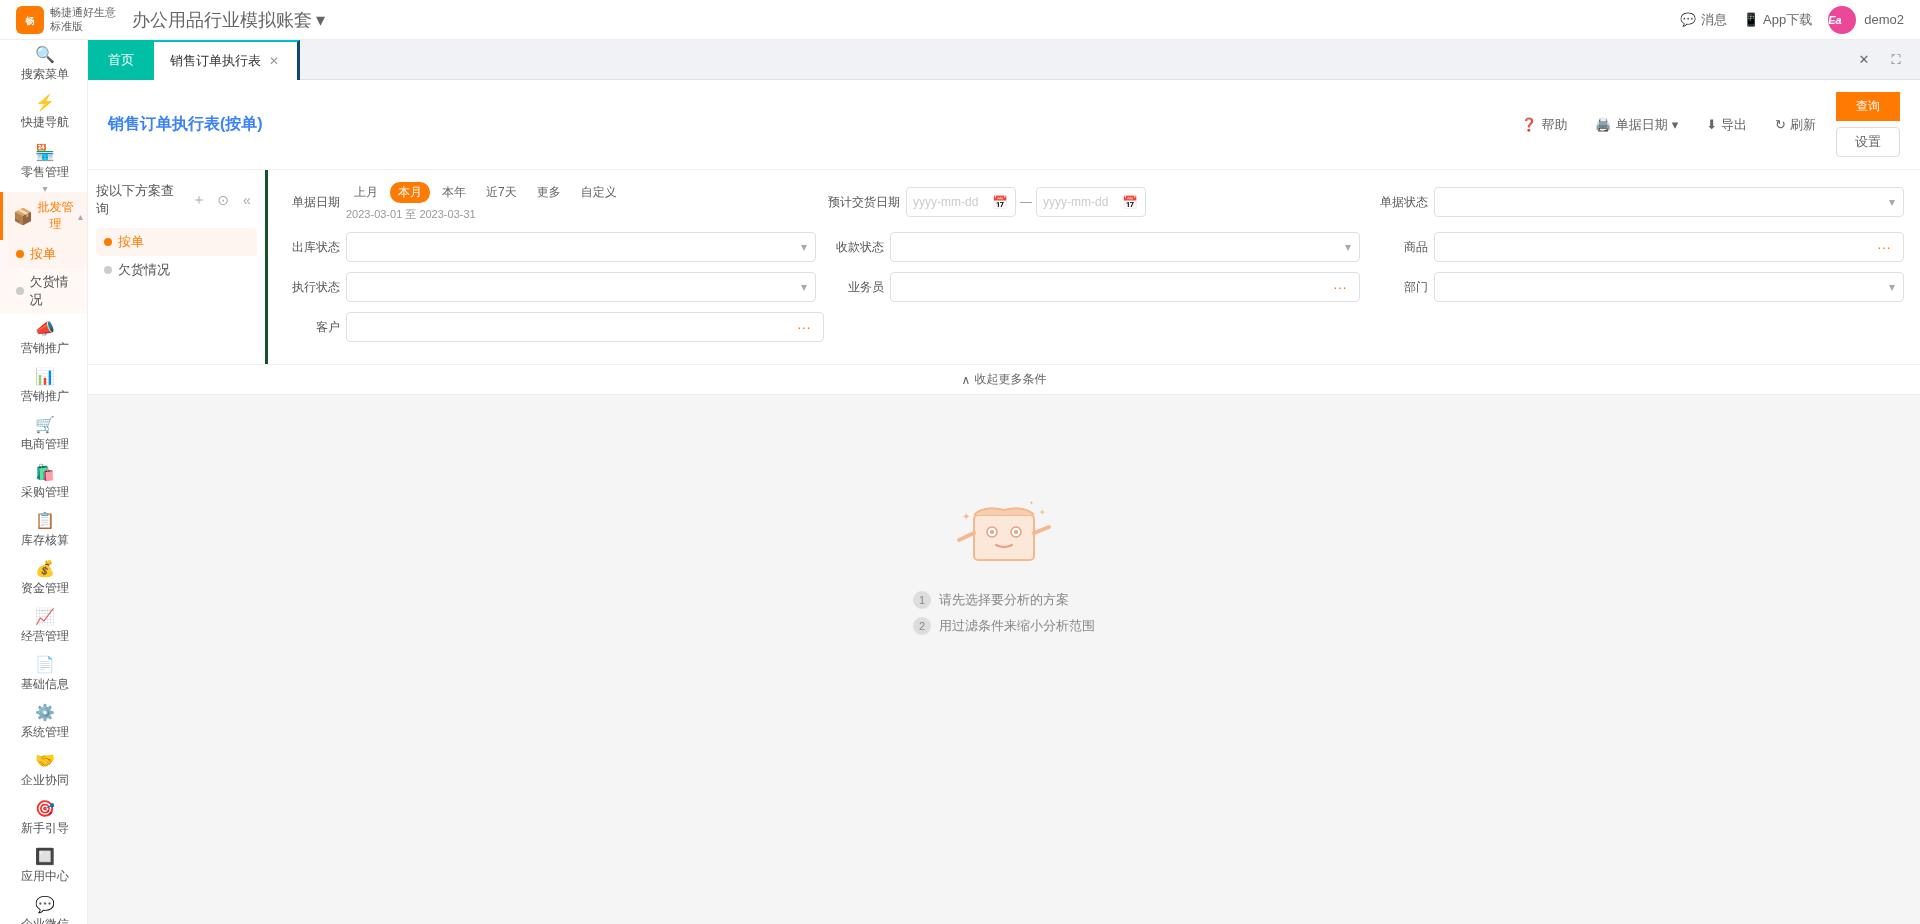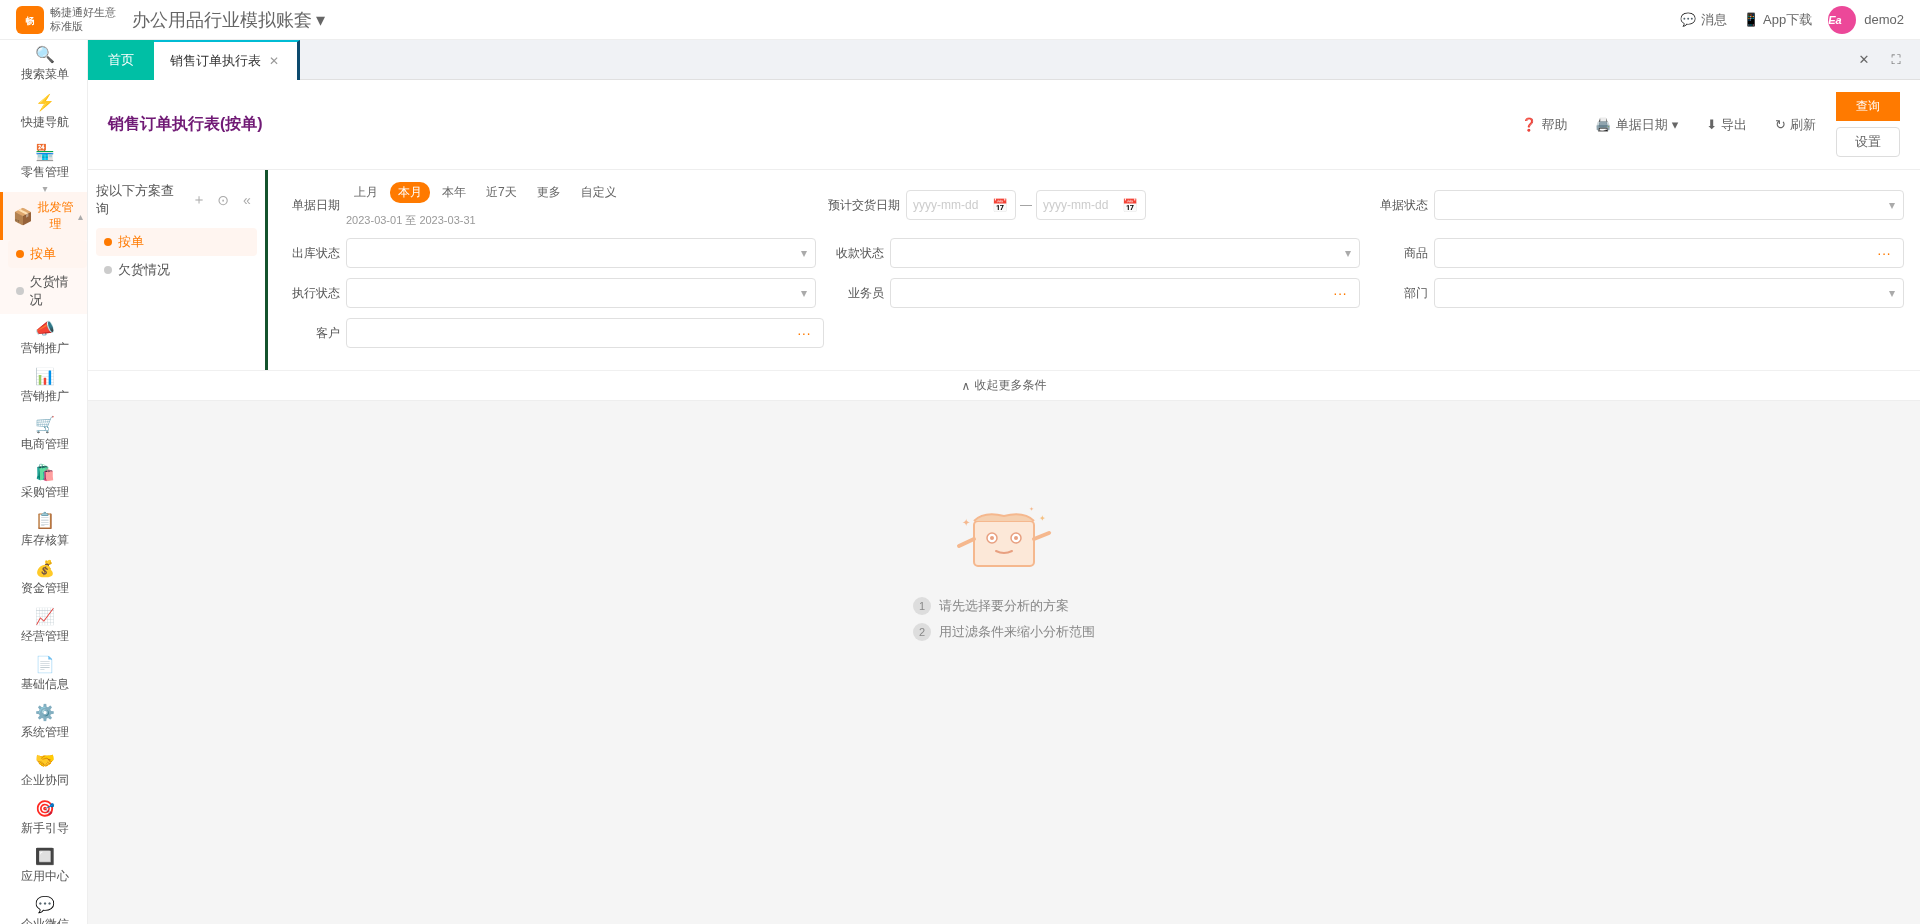--- a/index.html
+++ b/index.html
@@ -196,21 +196,21 @@
       background: #fff;
       padding: 12px 20px;
       display: flex;
       align-items: center;
       justify-content: space-between;
       border-bottom: 1px solid #eee;
     }
     .page-title {
       font-size: 16px;
       font-weight: 600;
-      color: #701a75;
+      color: #3b82f6;
     }
     .page-actions {
       display: flex;
       align-items: center;
       gap: 12px;
     }
     .page-action-btn {
       display: flex;
       align-items: center;
       gap: 4px;
@@ -354,21 +354,21 @@
       justify-content: space-between;
       cursor: pointer;
     }
     .date-sep { color: #999; font-size: 12px; }
 
     
     .date-tabs {
       display: flex;
       align-items: center;
       gap: 4px;
-      margin-bottom: 10px;
+      margin-bottom: 4px;
     }
     .date-tab {
       padding: 2px 8px;
       font-size: 12px;
       color: #666;
       cursor: pointer;
       border-radius: 3px;
     }
     .date-tab.active {
       background: #ff7a00;

